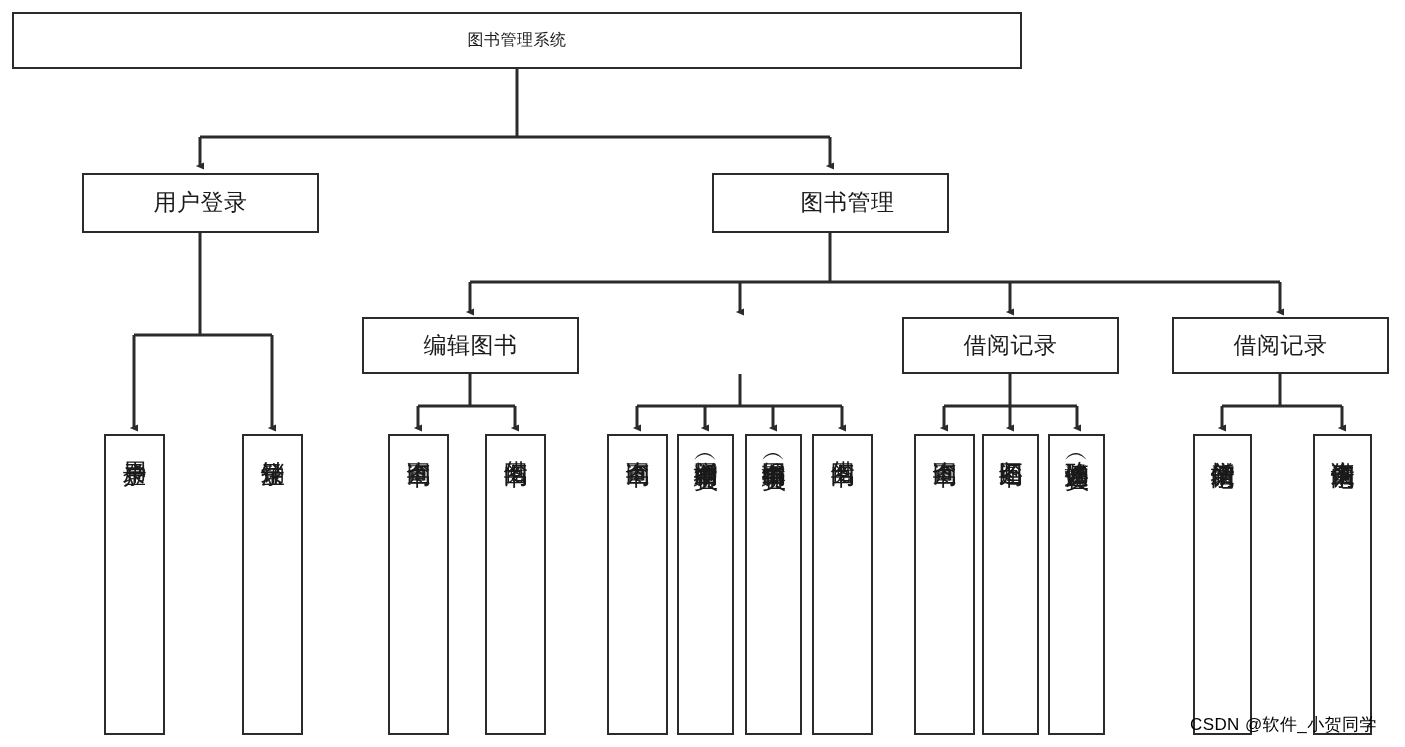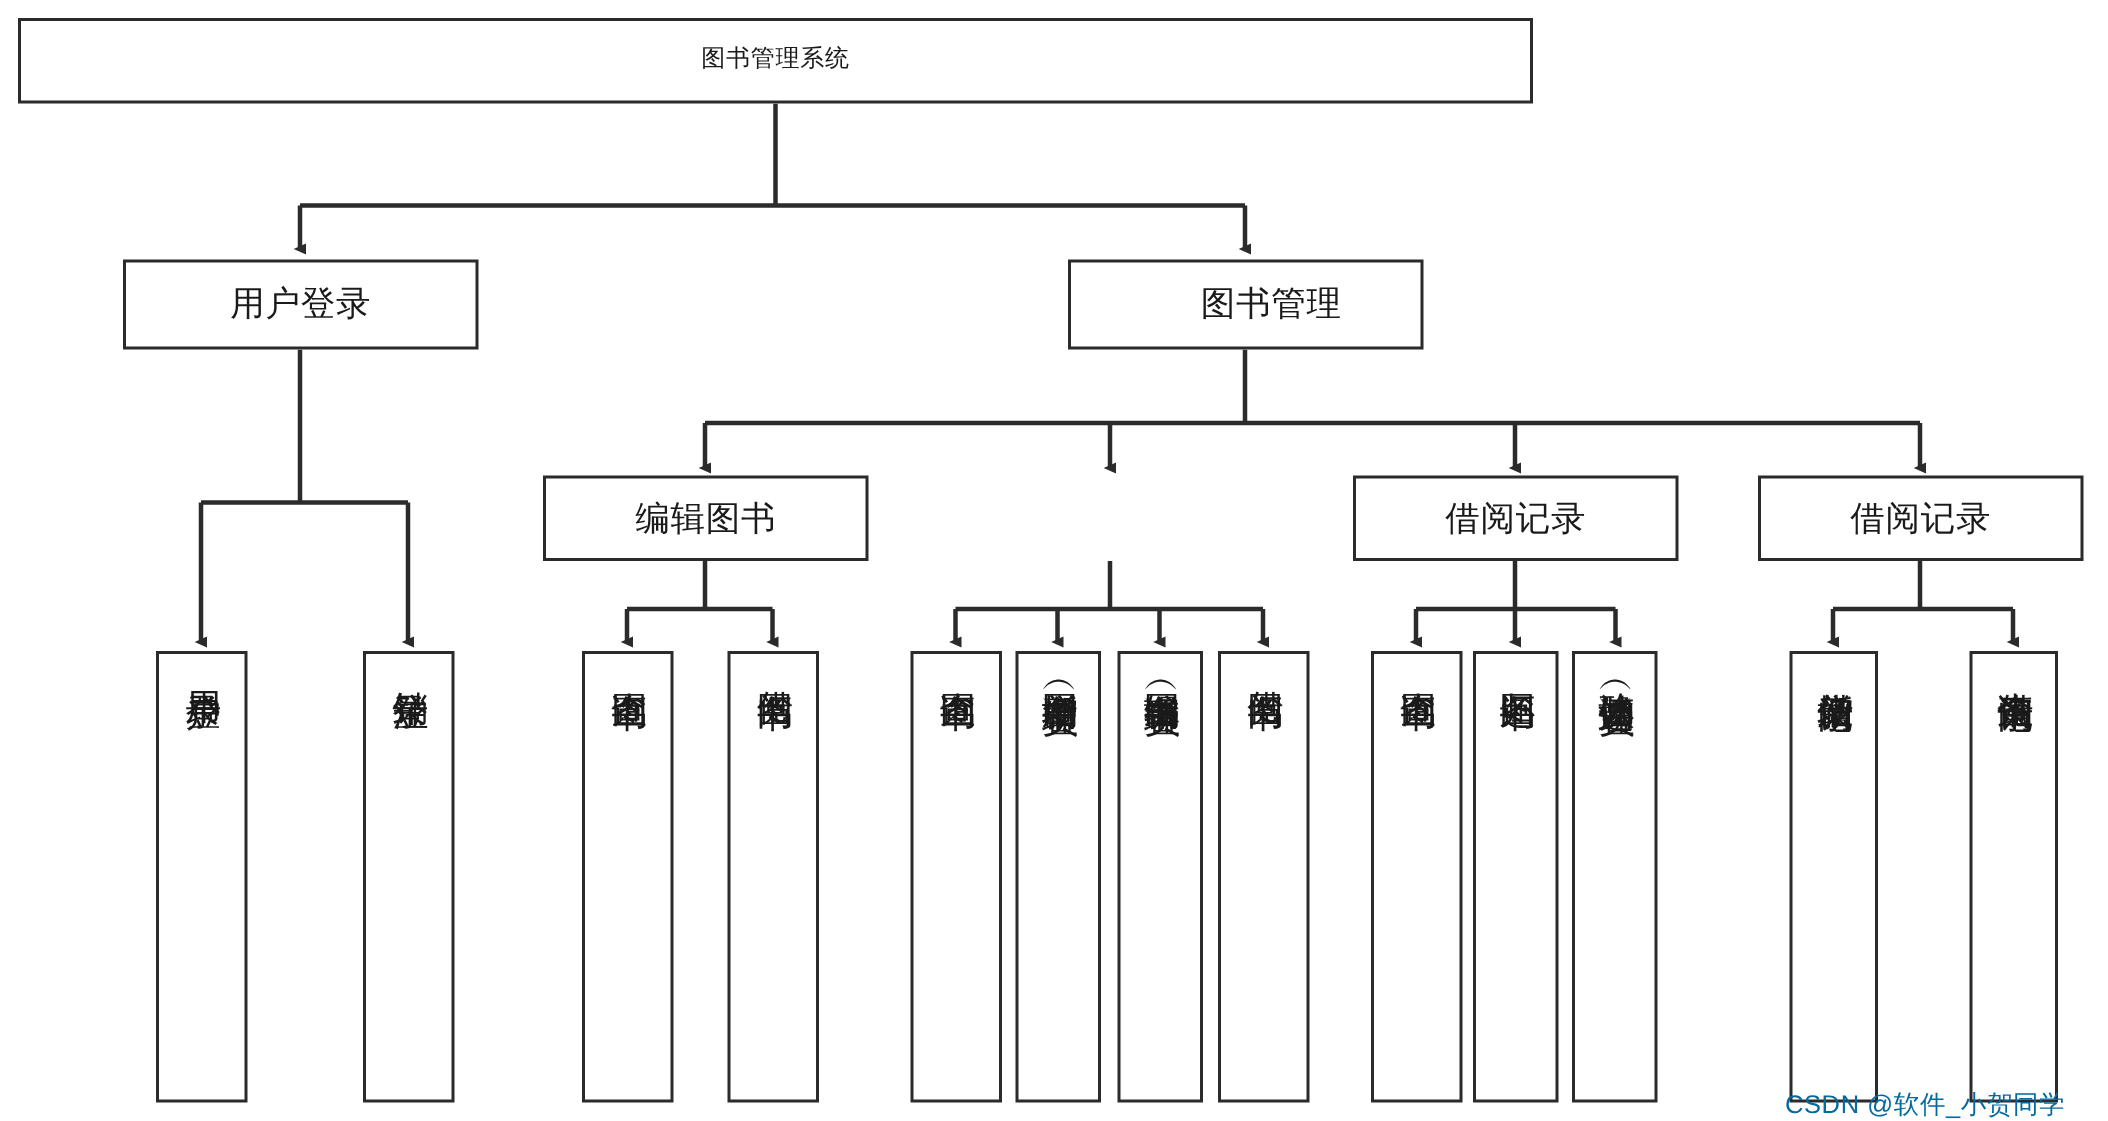--- a/index.html
+++ b/index.html
@@ -60,25 +60,24 @@
     writing-mode: vertical-rl;
     text-orientation: upright;
     font-size: 24px;
     line-height: 1.02;
     letter-spacing: 1px;
     white-space: nowrap;
   }
   .watermark {
     position: absolute;
     z-index: 5;
-    color: #0369a1;
+    color: #000000;
     font-size: 17px;
     white-space: nowrap;
     letter-spacing: 0.4px;
-    margin-top: 12px;
   }
 </style>
 </head>
 <body>
 
 <div id="diagram-root">
 
   <svg id="edges-svg" viewBox="0 0 1405 747" xmlns="http://www.w3.org/2000/svg">
     <defs>
       <marker id="arrow" markerWidth="9" markerHeight="9" refX="4.2" refY="4.4" orient="auto" markerUnits="userSpaceOnUse">

